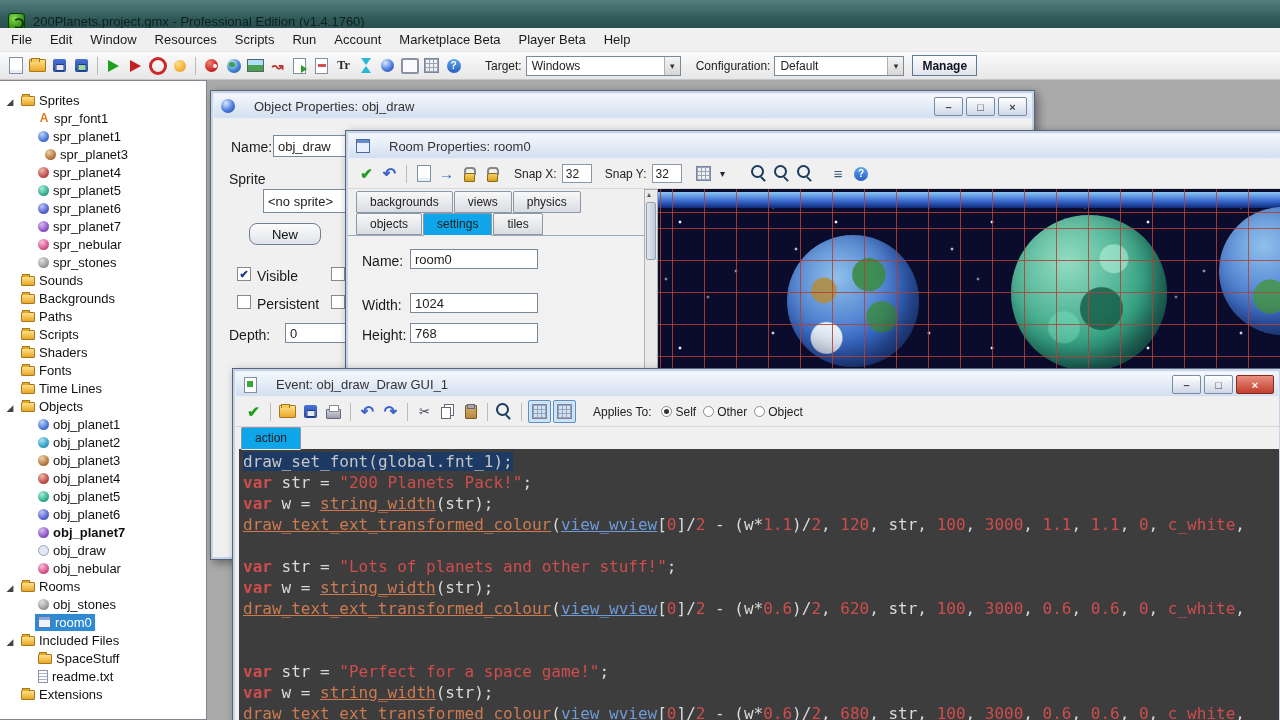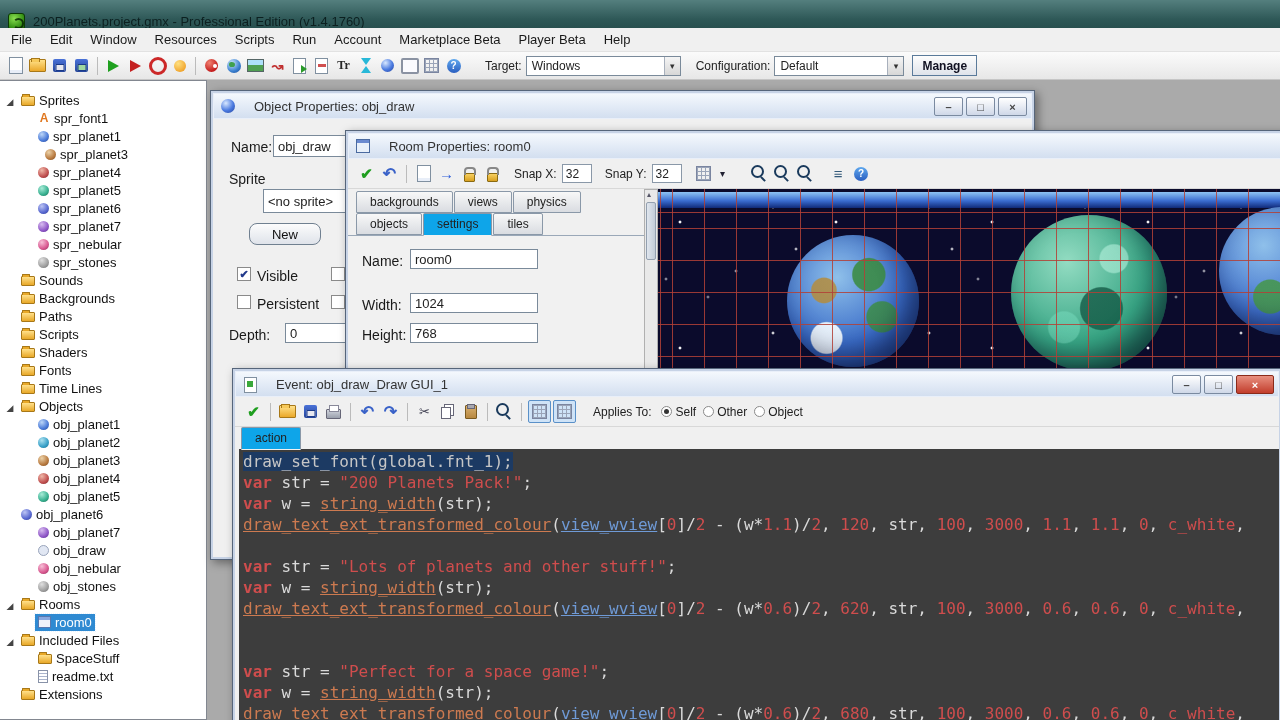--- a/index.html
+++ b/index.html
@@ -418,60 +418,60 @@
           <span class="tl">obj_planet4</span>
         </span>
       </div>
       <div class="tree-row" style="padding-left: 19px;">
         <span class="tarrow"></span>
         <span class="trc">
           <span class="ti ti-planet5"></span>
           <span class="tl">obj_planet5</span>
         </span>
       </div>
-      <div class="tree-row" style="padding-left: 2px;">
+      <div class="tree-row" style="padding-left: 19px;">
         <span class="tarrow"></span>
         <span class="trc">
           <span class="ti ti-planet6"></span>
           <span class="tl">obj_planet6</span>
         </span>
       </div>
-      <div class="tree-row" style="padding-left: 19px;">
+      <div class="tree-row" style="padding-left: 19px; font-weight: bold;">
         <span class="tarrow"></span>
         <span class="trc">
           <span class="ti ti-planet7"></span>
           <span class="tl">obj_planet7</span>
         </span>
       </div>
       <div class="tree-row" style="padding-left: 19px;">
         <span class="tarrow"></span>
         <span class="trc">
           <span class="ti ti-ghost"></span>
           <span class="tl">obj_draw</span>
         </span>
       </div>
       <div class="tree-row" style="padding-left: 19px;">
         <span class="tarrow"></span>
         <span class="trc">
           <span class="ti ti-nebular"></span>
           <span class="tl">obj_nebular</span>
         </span>
       </div>
+      <div class="tree-row" style="padding-left: 2px;">
+        <span class="tarrow exp"></span>
+        <span class="trc">
+          <span class="ti ti-folder"></span>
+          <span class="tl">Rooms</span>
+        </span>
+      </div>
       <div class="tree-row" style="padding-left: 19px;">
         <span class="tarrow"></span>
         <span class="trc">
           <span class="ti ti-stones"></span>
           <span class="tl">obj_stones</span>
-        </span>
-      </div>
-      <div class="tree-row" style="padding-left: 2px;">
-        <span class="tarrow exp"></span>
-        <span class="trc">
-          <span class="ti ti-folder"></span>
-          <span class="tl">Rooms</span>
         </span>
       </div>
       <div class="tree-row" style="padding-left: 19px;">
         <span class="tarrow"></span>
         <span class="trc sel">
           <span class="ti ti-room"></span>
           <span class="tl">room0</span>
         </span>
       </div>
       <div class="tree-row" style="padding-left: 2px;">

